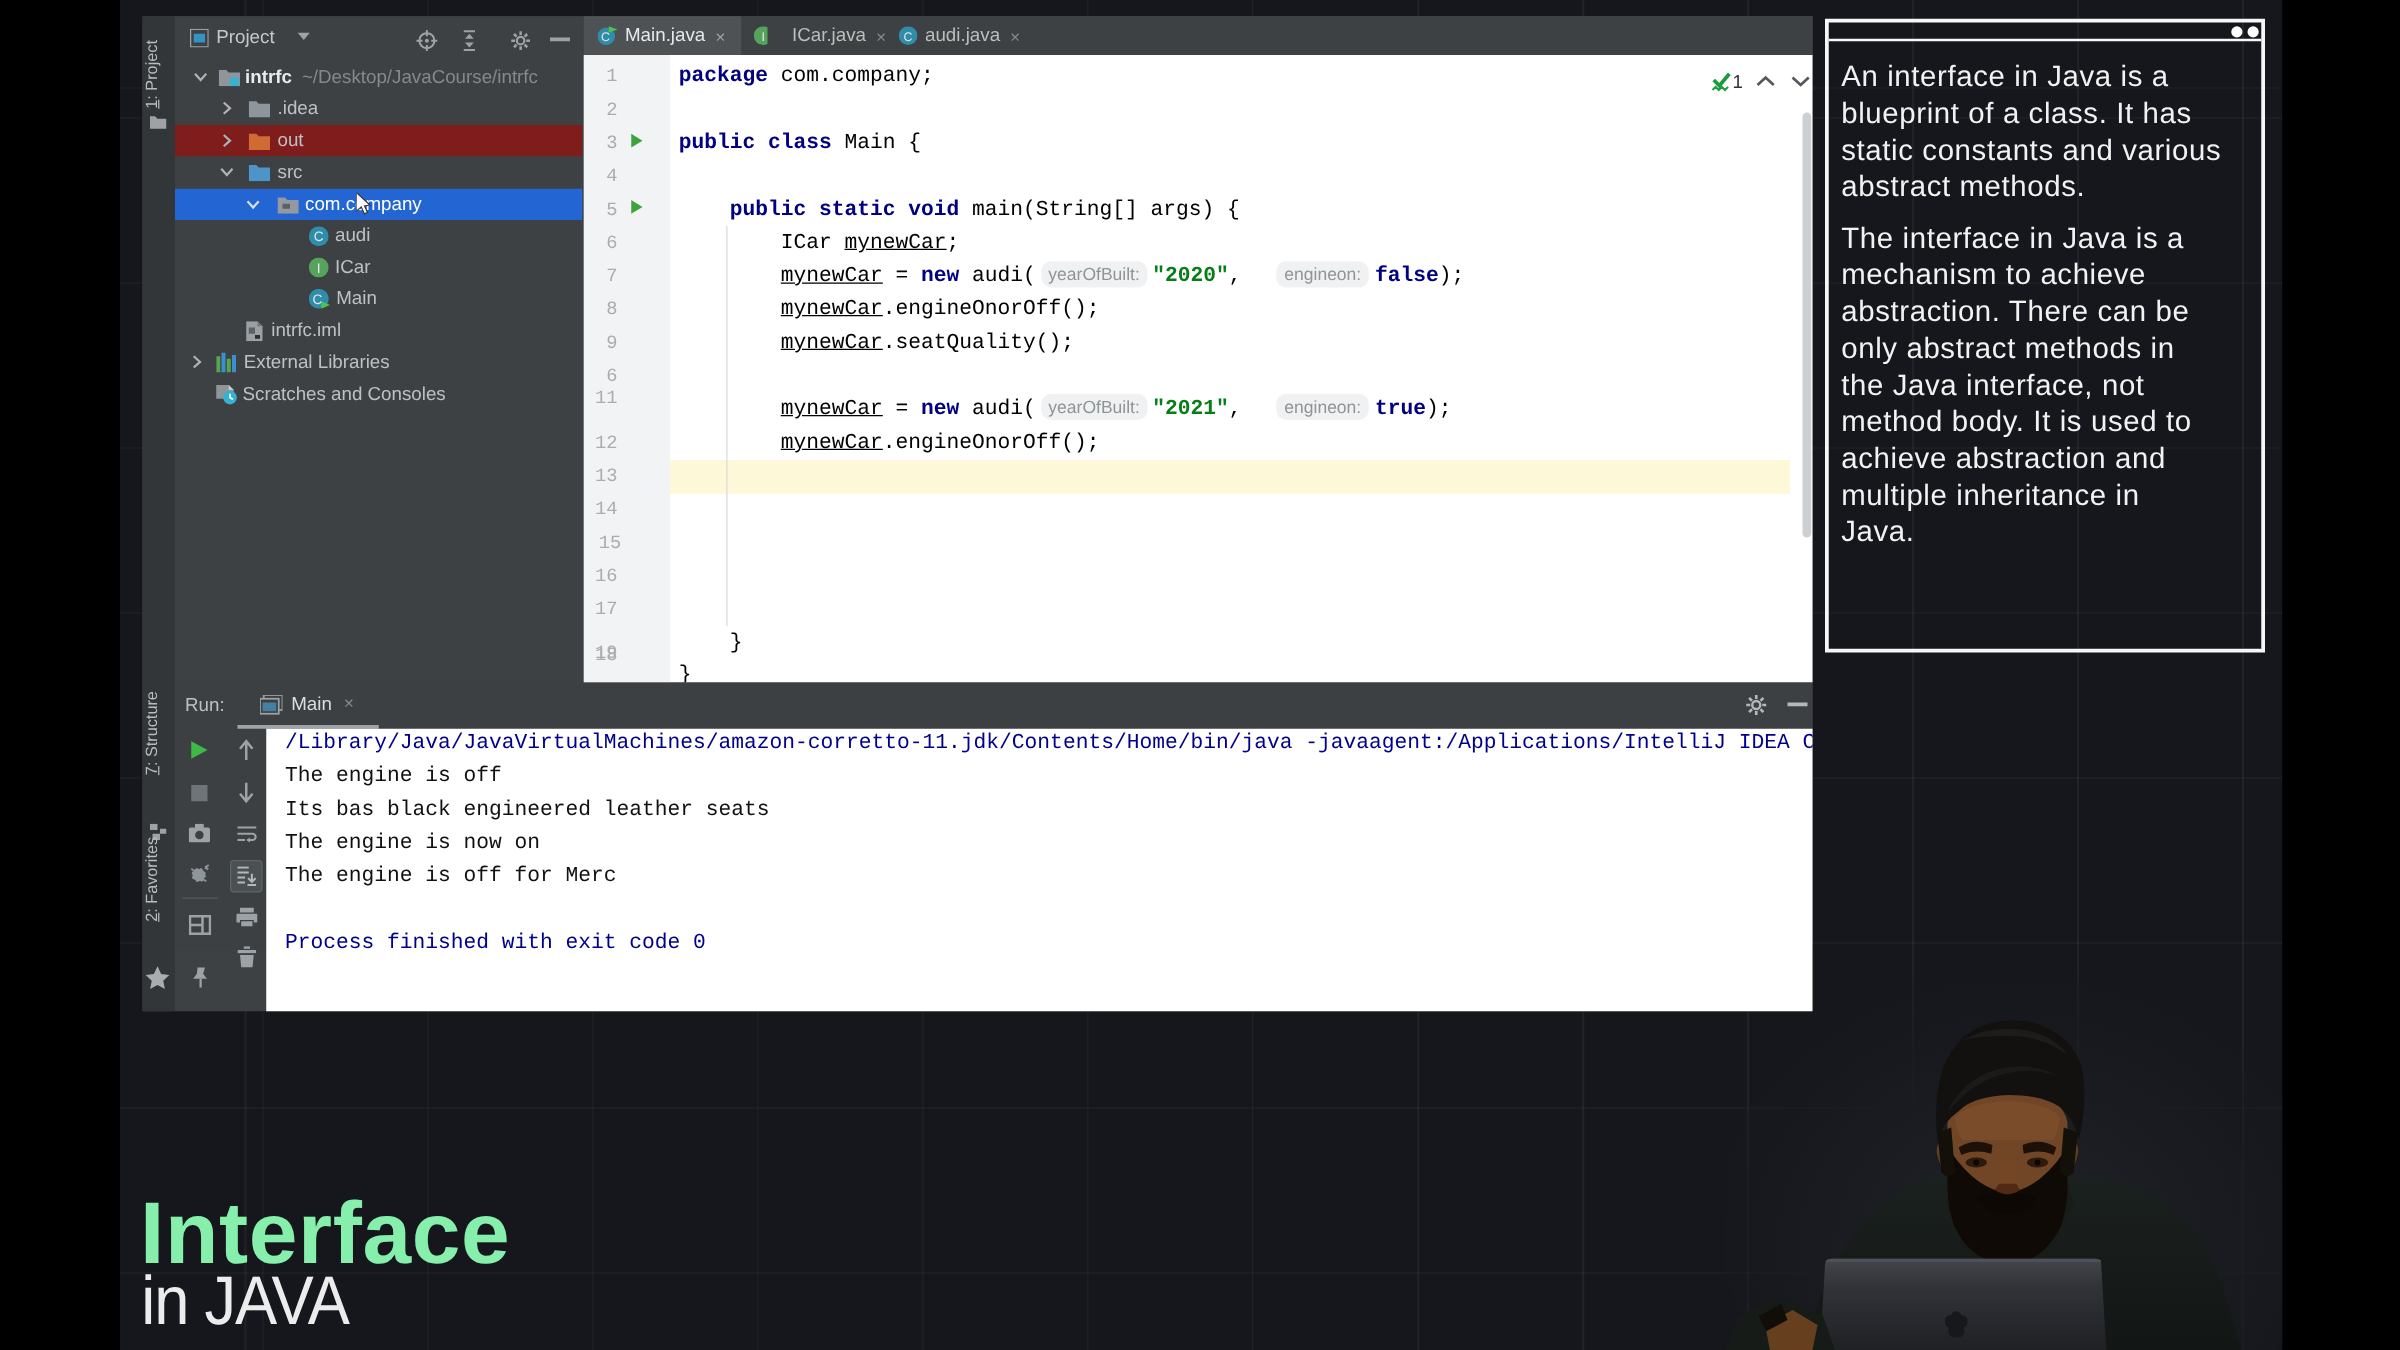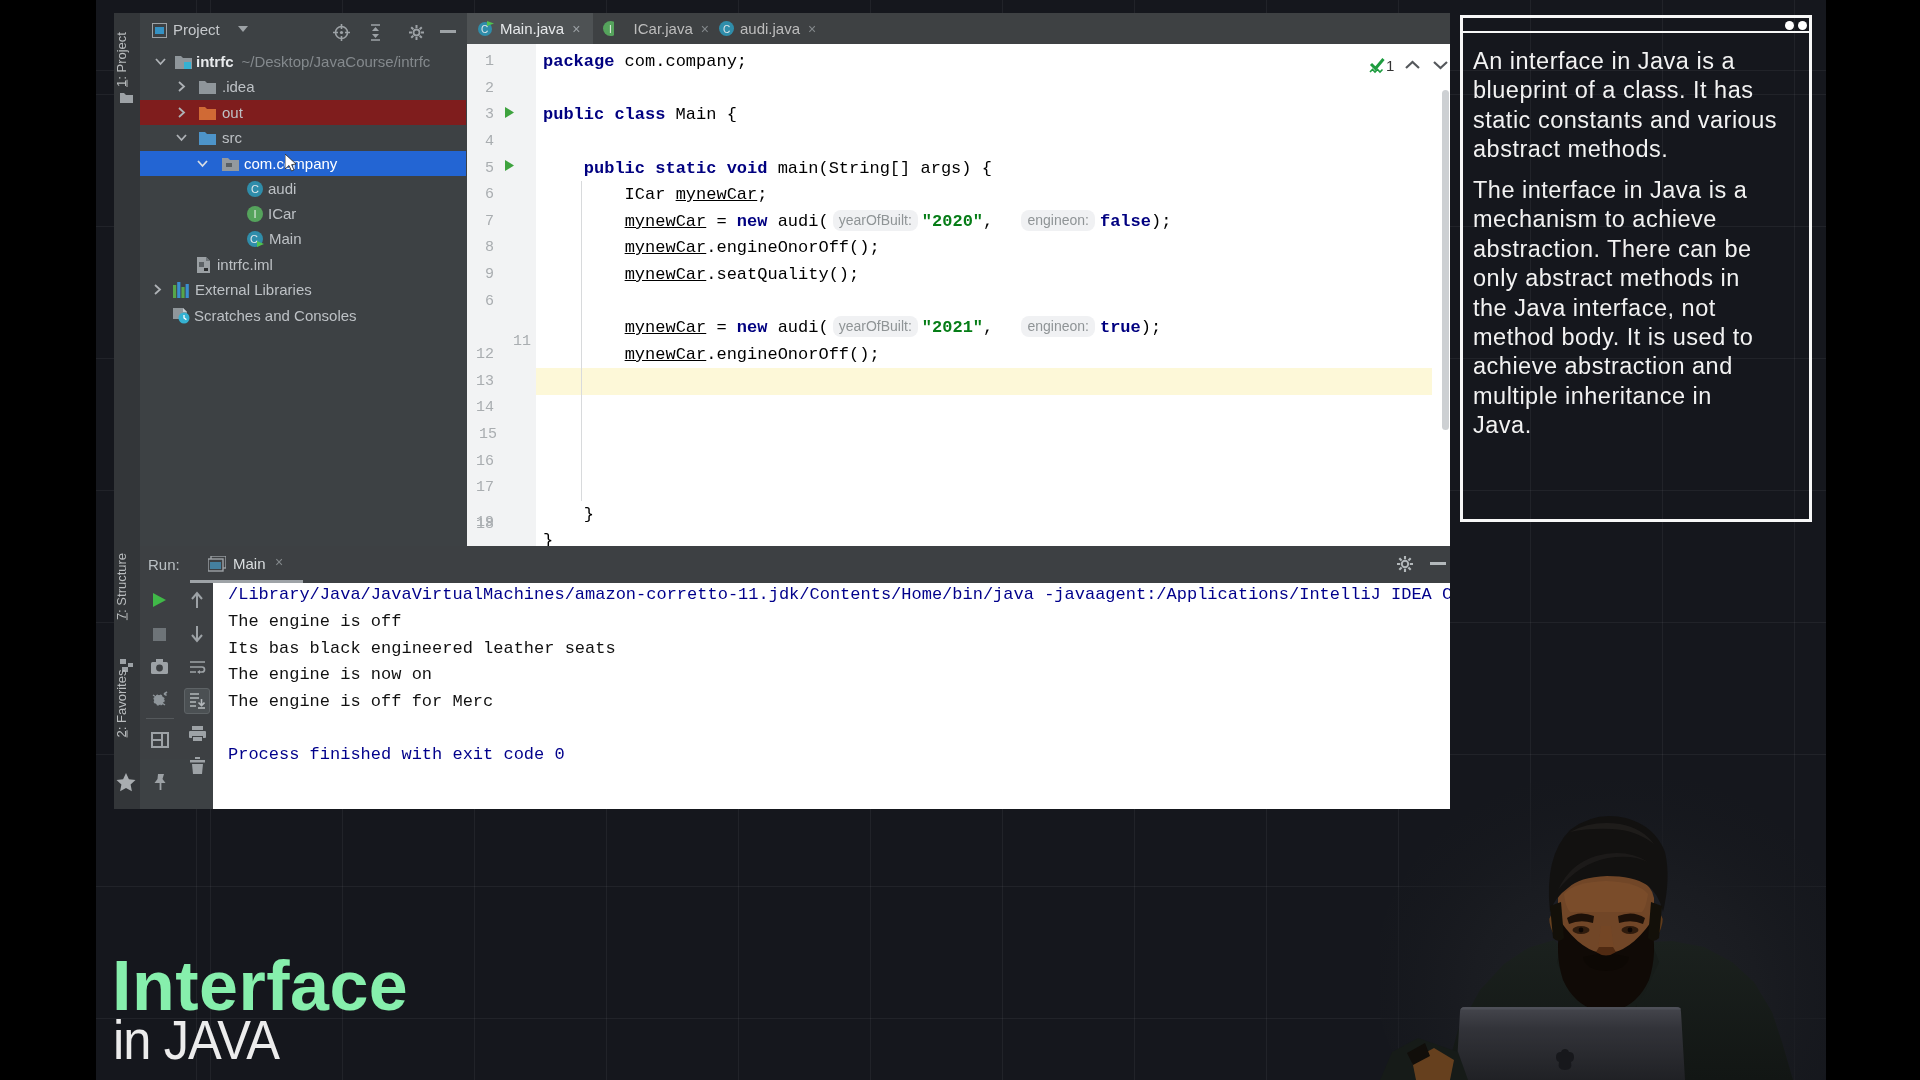--- a/index.html
+++ b/index.html
@@ -304,21 +304,21 @@
           <div class="lnum" style="top:4px;">1</div>
           <div class="lnum" style="top:30.6px;">2</div>
           <div class="lnum" style="top:57.3px;">3</div>
           <div class="lnum" style="top:83.9px;">4</div>
           <div class="lnum" style="top:110.5px;">5</div>
           <div class="lnum" style="top:137.2px;">6</div>
           <div class="lnum" style="top:163.8px;">7</div>
           <div class="lnum" style="top:190.4px;">8</div>
           <div class="lnum" style="top:217.1px;">9</div>
           <div class="lnum" style="top:243.7px;">6</div>
-          <div class="lnum" style="top:284px;margin-left:37px;">11</div>
+          <div class="lnum" style="top:261px;">11</div>
           <div class="lnum" style="top:297px;">12</div>
           <div class="lnum" style="top:323.6px;">13</div>
           <div class="lnum" style="top:350.2px;">14</div>
           <div class="lnum" style="top:376.9px;padding-left:12px;">15</div>
           <div class="lnum" style="top:403.5px;">16</div>
           <div class="lnum" style="top:430.1px;">17</div>
           <div class="lnum" style="top:456.8px;margin-top:10px;">18</div>
           <div class="lnum" style="top:465px;">19</div>
           <svg class="abs" style="left:37px;top:62px;" width="11" height="13">
               <path d="M1 1 l9 5.5 -9 5.5 z" fill="#3ea33e"></path>

